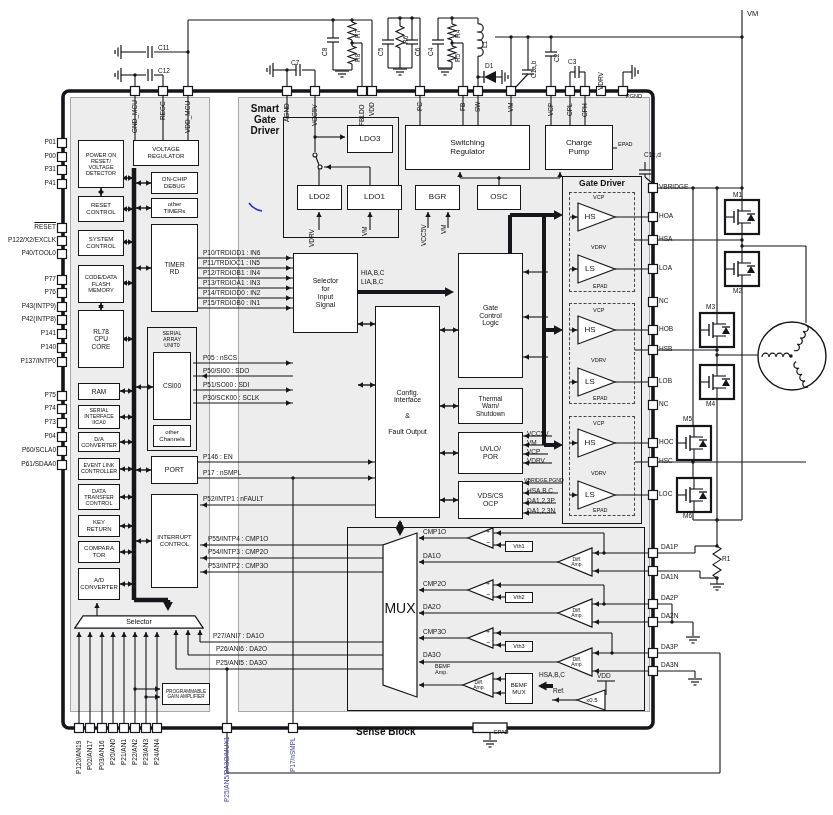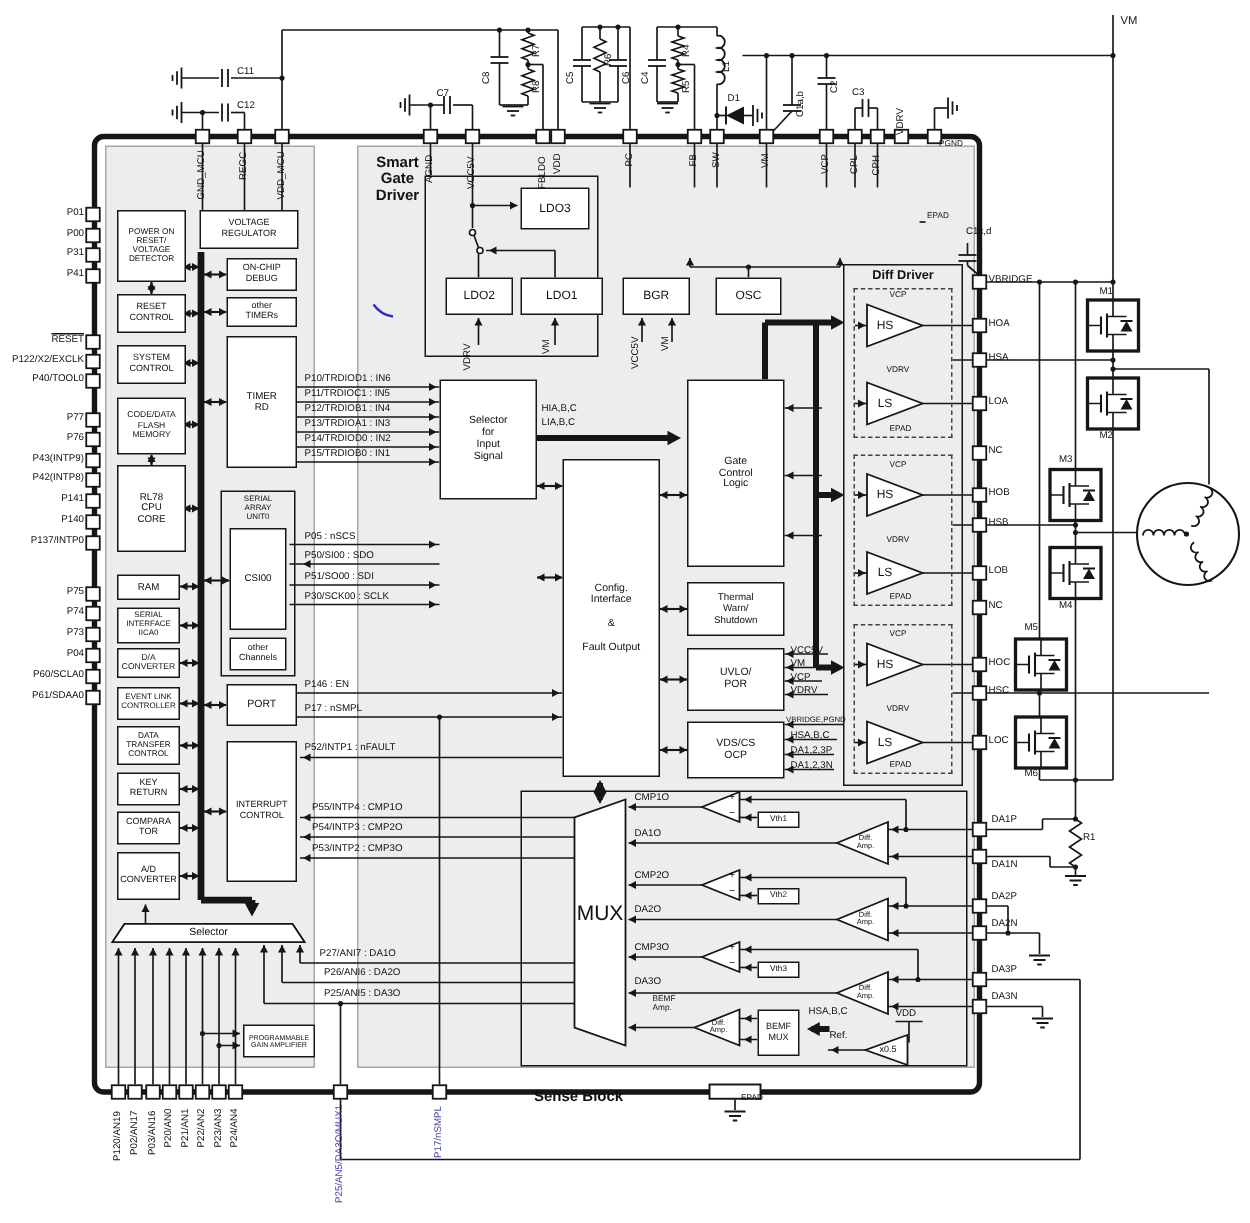--- a/index.html
+++ b/index.html
@@ -723,25 +723,29 @@
   <div class="bx" style="left:151px;top:494px;width:47px;height:94px;font-size:6px;">INTERRUPT
 CONTROL</div>
   <div class="lb" style="left:99px;top:616px;width:80px;height:11px;font-size:7px;">Selector</div>
   <div class="bx" style="left:162px;top:683px;width:48px;height:22px;font-size:4.7px;">PROGRAMMABLE
 GAIN AMPLIFIER</div>
 
   <div class="otl" style="left:283px;top:117px;width:116px;height:121px;"></div>
   <div class="bx" style="left:347px;top:125px;width:46px;height:28px;font-size:8px;">LDO3</div>
   <div class="bx" style="left:297px;top:185px;width:45px;height:25px;font-size:8px;">LDO2</div>
   <div class="bx" style="left:347px;top:185px;width:55px;height:25px;font-size:8px;">LDO1</div>
+  <div class="bx" style="left:405px;top:125px;width:125px;height:45px;font-size:8px;">Switching
+Regulator</div>
+  <div class="bx" style="left:545px;top:125px;width:68px;height:45px;font-size:8px;">Charge
+Pump</div>
   <div class="bx" style="left:415px;top:185px;width:45px;height:25px;font-size:8px;">BGR</div>
   <div class="bx" style="left:477px;top:185px;width:44px;height:25px;font-size:8px;">OSC</div>
 
   <div class="otl" style="left:562px;top:176px;width:80px;height:348px;"></div>
-  <div class="lb b" style="left:562px;top:178px;width:80px;height:12px;font-size:8.5px;">Diff Driver</div>
+  <div class="lb b" style="left:562px;top:178px;width:80px;height:12px;font-size:8.5px;">Gate Driver</div>
   <div class="dash" style="left:569px;top:192px;width:66px;height:100px;"></div>
   <div class="dash" style="left:569px;top:303px;width:66px;height:101px;"></div>
   <div class="dash" style="left:569px;top:416px;width:66px;height:100px;"></div>
 
   <div class="bx" style="left:293px;top:253px;width:65px;height:80px;font-size:7px;">Selector
 for
 Input
 Signal</div>
   <div class="bx" style="left:458px;top:253px;width:65px;height:125px;font-size:7px;">Gate
 Control

